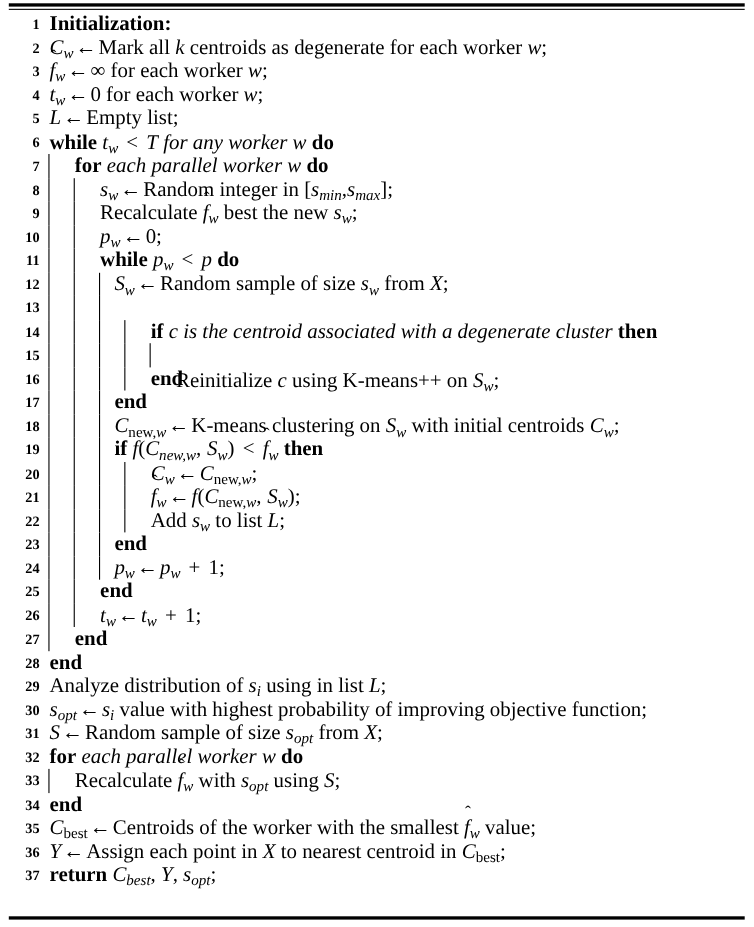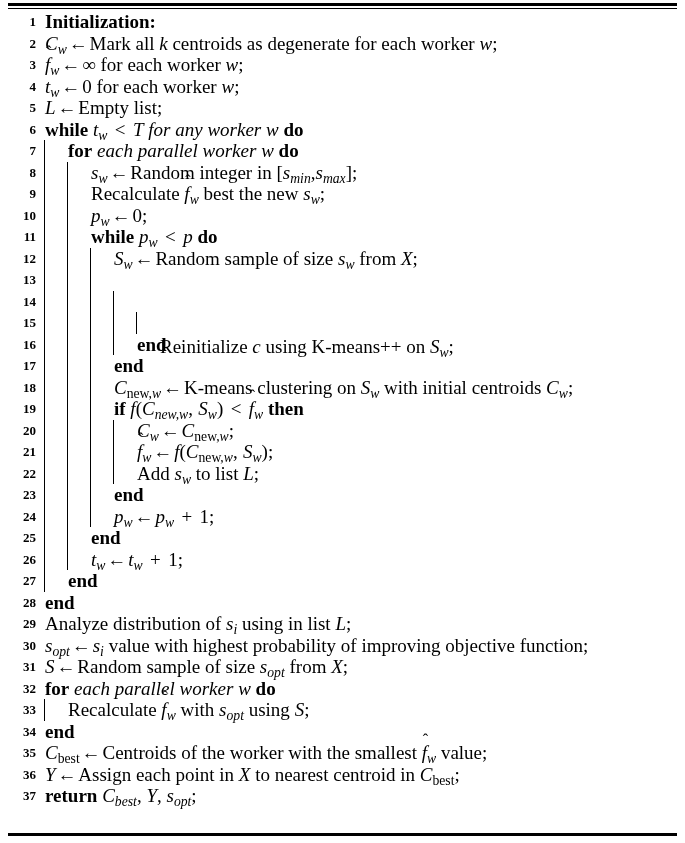--- a/index.html
+++ b/index.html
@@ -70,21 +70,21 @@
   .content {
     position: absolute;
     top: 0;
     font-size: 19px;
     line-height: 21.5px;
   }
   
   .ind0 { left: 45px; }
   .ind1 { left: 68px; }
   .ind2 { left: 91px; }
-  .ind3 { left: 114px; }
+  .ind3 { left: 104px; }
   .ind4 { left: 137px; }
   .ind5 { left: 160px; margin-top: 24px; }
 
   
   .bar {
     position: absolute;
     width: 1.3px;
     background: #000;
     top: 0;
     height: 21.5px;
@@ -217,20 +217,21 @@
       <span class="bar b2"></span>
       <span class="bar b3"></span>
     </div>
 
     <div class="line">
       <span class="lineno">14</span>
       <span class="bar b1"></span>
       <span class="bar b2"></span>
       <span class="bar b3"></span>
       <span class="bar b4"></span>
+      <span class="content ind4"><span class="kw">if</span> <var>c</var> <span class="it">is the centroid associated with a degenerate cluster</span> <span class="kw">then</span></span>
     </div>
 
     <div class="line">
       <span class="lineno">15</span>
       <span class="bar b1"></span>
       <span class="bar b2"></span>
       <span class="bar b3"></span>
       <span class="bar b4"></span>
       <span class="bar b5"></span>
       <span class="content ind5"><span class="rm">Reinitialize</span> <var>c</var> <span class="rm">using K-means++ on</span> <var>S</var><span class="sub">w</span><span class="rm">;</span></span>

